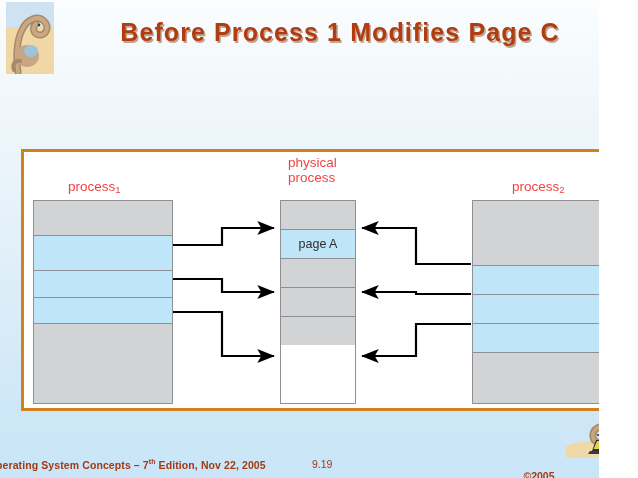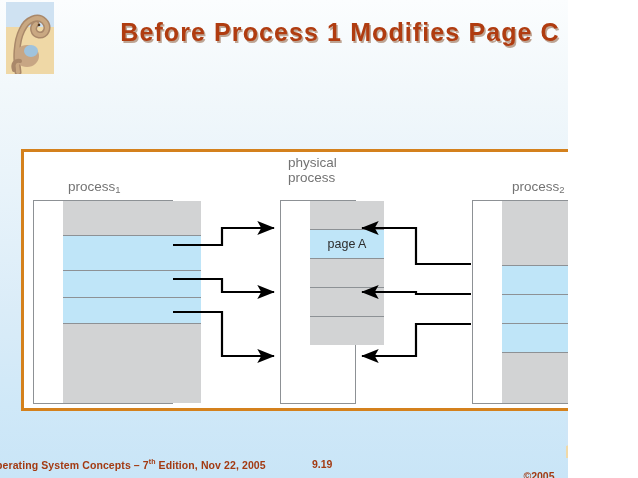--- a/index.html
+++ b/index.html
@@ -8,25 +8,24 @@
     padding: 0;
   }
   body {
     width: 638px;
     height: 478px;
     overflow: hidden;
     font-family: "Liberation Sans", sans-serif;
   }
   #slide {
     position: relative;
-    width: 525px;
+    width: 599px;
     height: 478px;
     background: linear-gradient(to bottom, #fbfdfe 0%, #f2f8fb 18%, #e8f3fa 40%, #daecf8 65%, #cfe8f8 85%, #c9e5f7 100%);
     overflow: hidden;
-    padding-left: 43px;
   }
 
   
   #logo-tl {
     position: absolute;
     left: 6px;
     top: 2px;
     width: 48px;
     height: 72px;
     overflow: hidden;
@@ -64,21 +63,21 @@
   #figure-inner {
     position: relative;
     width: 100%;
     height: 100%;
   }
 
   
   .col-label {
     position: absolute;
     font-size: 13.5px;
-    color: #737373;
+    color: #ef4444;
     line-height: 15px;
     white-space: nowrap;
     font-family: "Liberation Sans", sans-serif;
   }
   .col-label sub {
     font-size: 9.5px;
     vertical-align: baseline;
     position: relative;
     bottom: -2px;
   }
@@ -91,21 +90,20 @@
     position: absolute;
     box-sizing: border-box;
     border: 1px solid #8d9195;
     background: #ffffff;
   }
   .cell {
     box-sizing: border-box;
     border-bottom: 1px solid #8d9195;
     width: 100%;
     position: relative;
-    margin-left: 29px;
   }
   .cell:last-child { border-bottom: none; }
   .cell.gray { background: #d2d3d4; }
   .cell.blue { background: #bfe5f8; }
   .cell-label {
     position: absolute;
     left: 0; right: 0;
     top: 50%;
     transform: translateY(-50%);
     text-align: center;
@@ -137,21 +135,21 @@
     white-space: nowrap;
     letter-spacing: 0.1px;
     font-family: "Liberation Sans", sans-serif;
   }
   #footer-left sup { font-size: 7px; }
   #slide-number {
     position: absolute;
     left: 312px;
     top: 458px;
     font-size: 10.5px;
-    font-weight: bold;
+    font-weight: normal;
     color: #a33a12;
     font-family: "Liberation Sans", sans-serif;
   }
   #footer-right {
     position: absolute;
     left: 440px;
     top: 458px;
     width: 198px;
     text-align: center;
     font-size: 10.5px;

